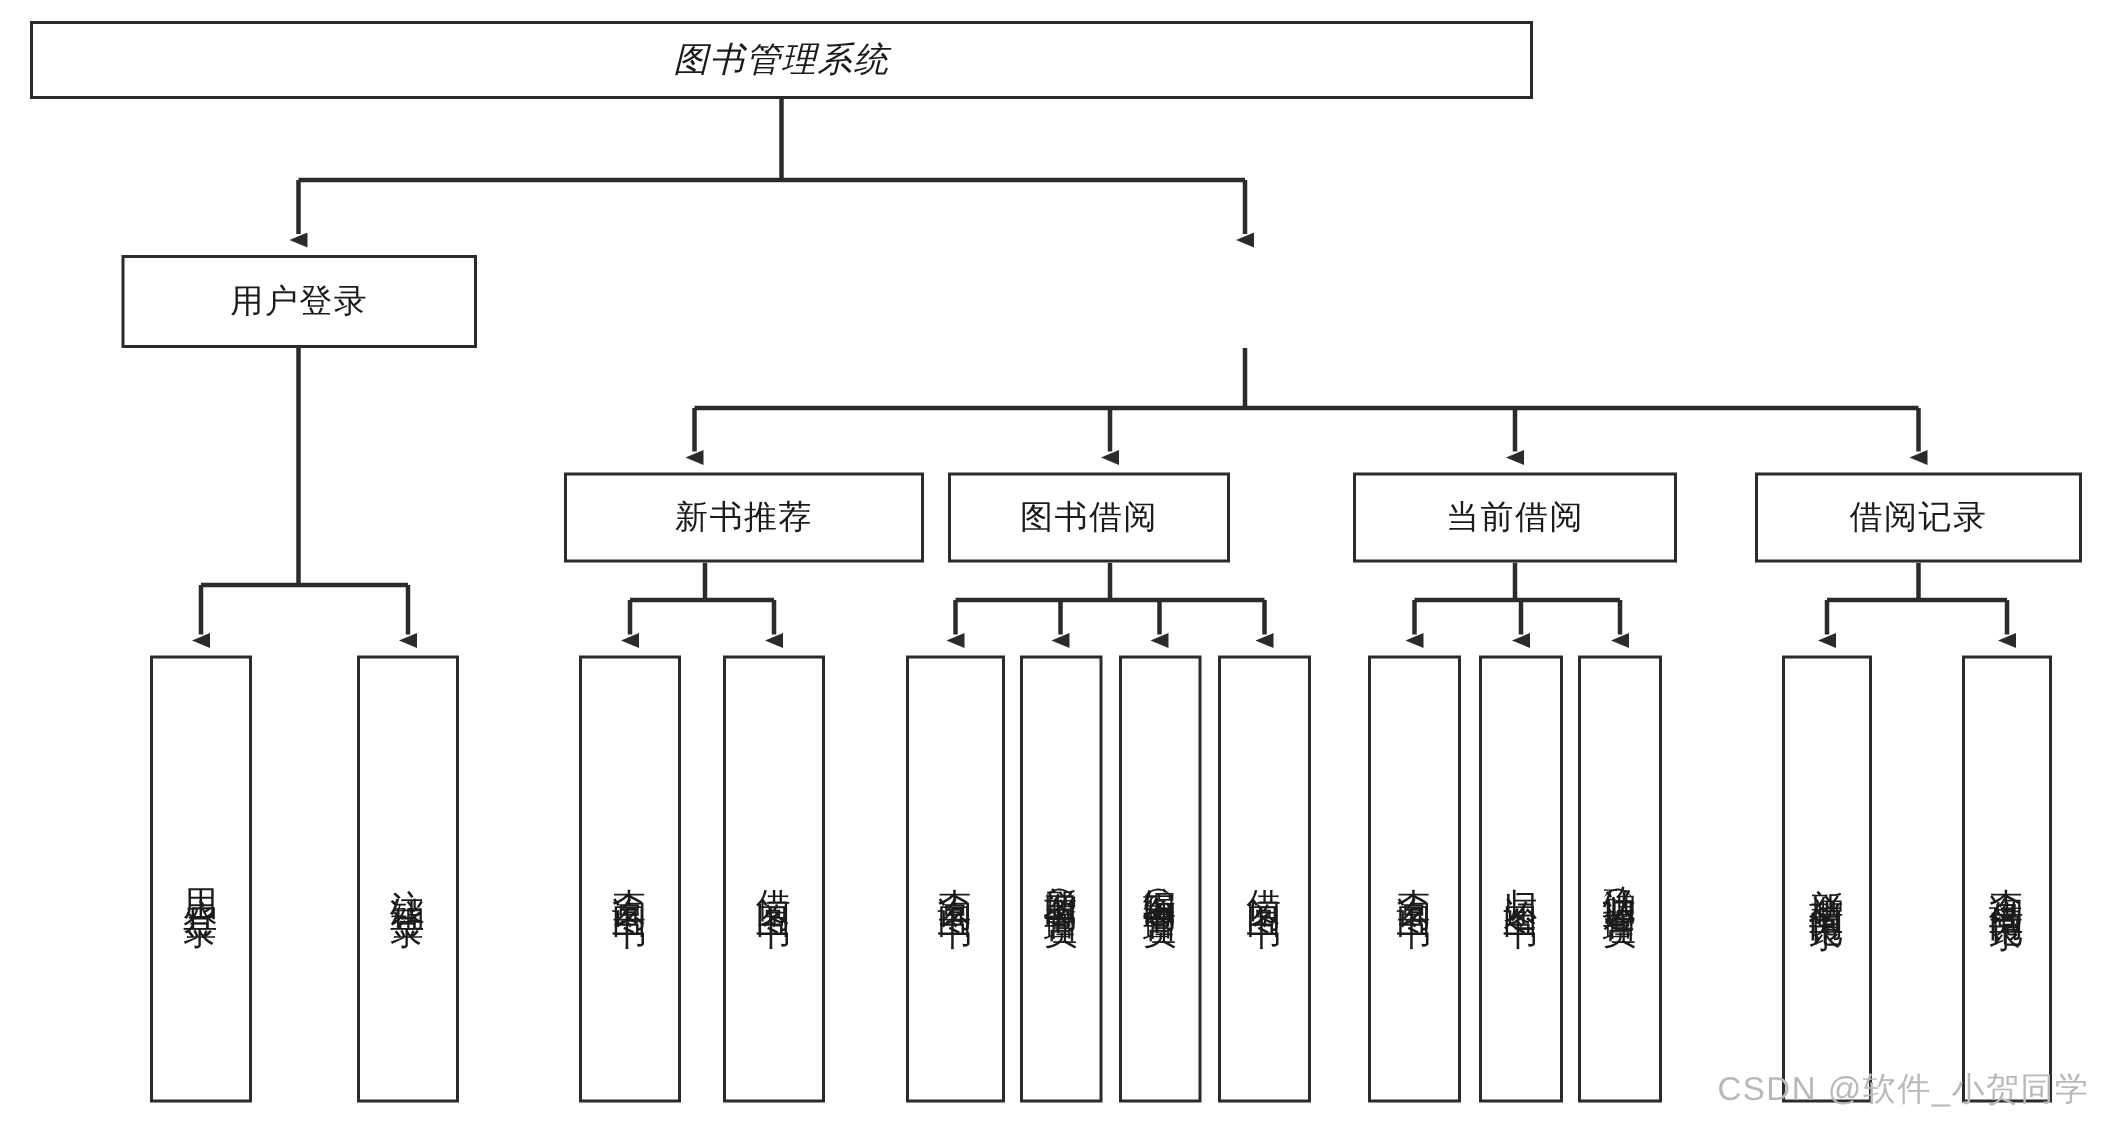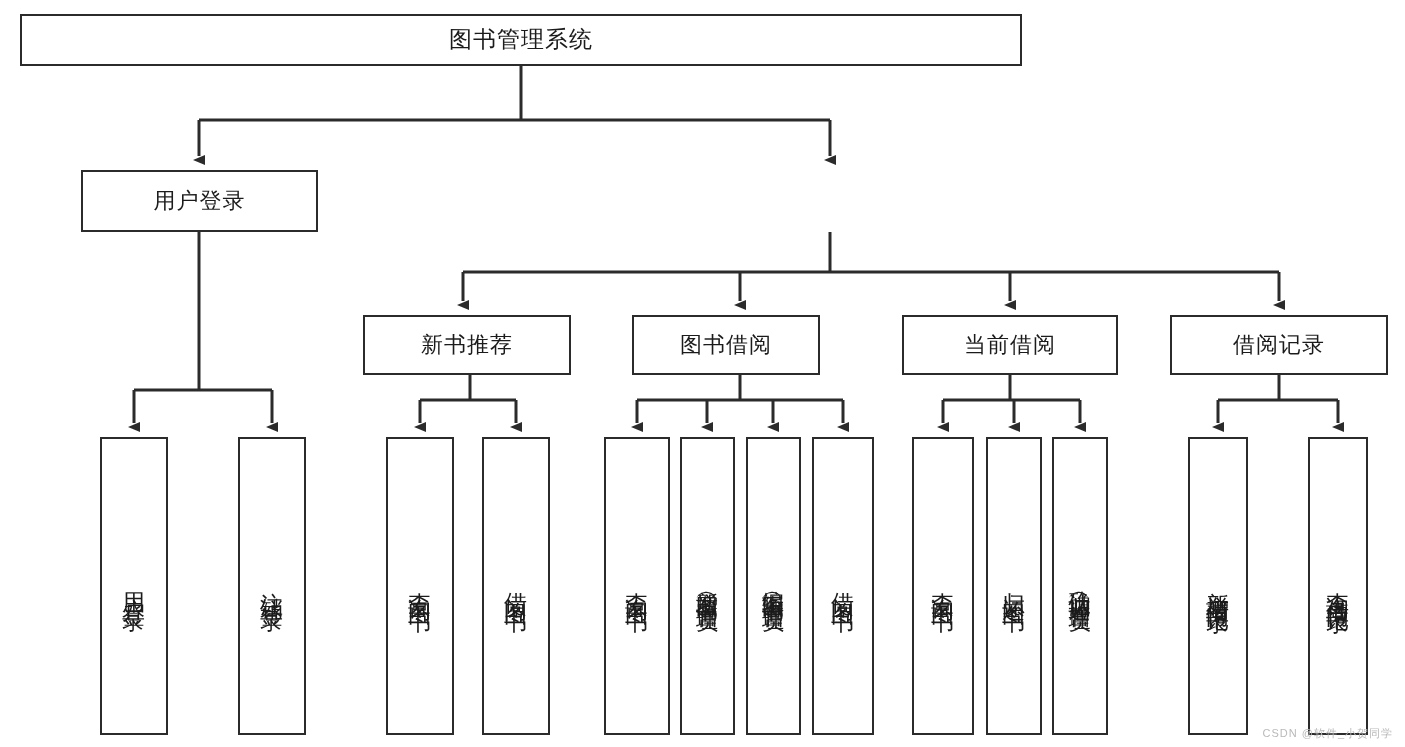--- a/index.html
+++ b/index.html
@@ -27,21 +27,21 @@
     align-items:center;
     justify-content:center;
     color:#1b1b1b;
     z-index:2;
   }
   .node.h{
     font-size:22px;
     letter-spacing:1px;
     line-height:1.2;
   }
-  .node.root{font-size:23px;}
+  .node.root{font-size:23px;font-style:italic;}
   .node.v{
     writing-mode:vertical-rl;
     text-orientation:upright;
     font-size:23px;
     letter-spacing:6px;
     line-height:1.05;
     padding:6px 0;
     align-items:center;
     justify-content:center;
     text-align:center;
@@ -49,21 +49,21 @@
   .node.v .vtext{
     writing-mode:vertical-rl;
     text-orientation:upright;
     white-space:nowrap;
     display:block;
   }
   .watermark{
     position:absolute;
     right:12px;
     bottom:6px;
-    font-size:11px;
+    font-size:22px;
     color:#b9b9b9;
     letter-spacing:1px;
     z-index:3;
     white-space:nowrap;
     font-family:"Liberation Sans","DejaVu Sans",sans-serif;
   }
 </style>
 </head>
 <body>
 
@@ -122,21 +122,21 @@
   </svg>
 
   <div class="node h root" style="left:20px;top:14px;width:1002px;height:52px;">
     <span>图书管理系统</span>
   </div>
 
   <div class="node h" style="left:81px;top:170px;width:237px;height:62px;">
     <span>用户登录</span>
   </div>
 
-  <div class="node h" style="left:363px;top:315px;width:208px;height:60px;">
+  <div class="node h" style="left:376px;top:315px;width:240px;height:60px;">
     <span>新书推荐</span>
   </div>
   <div class="node h" style="left:632px;top:315px;width:188px;height:60px;">
     <span>图书借阅</span>
   </div>
   <div class="node h" style="left:902px;top:315px;width:216px;height:60px;">
     <span>当前借阅</span>
   </div>
   <div class="node h" style="left:1170px;top:315px;width:218px;height:60px;">
     <span>借阅记录</span>

